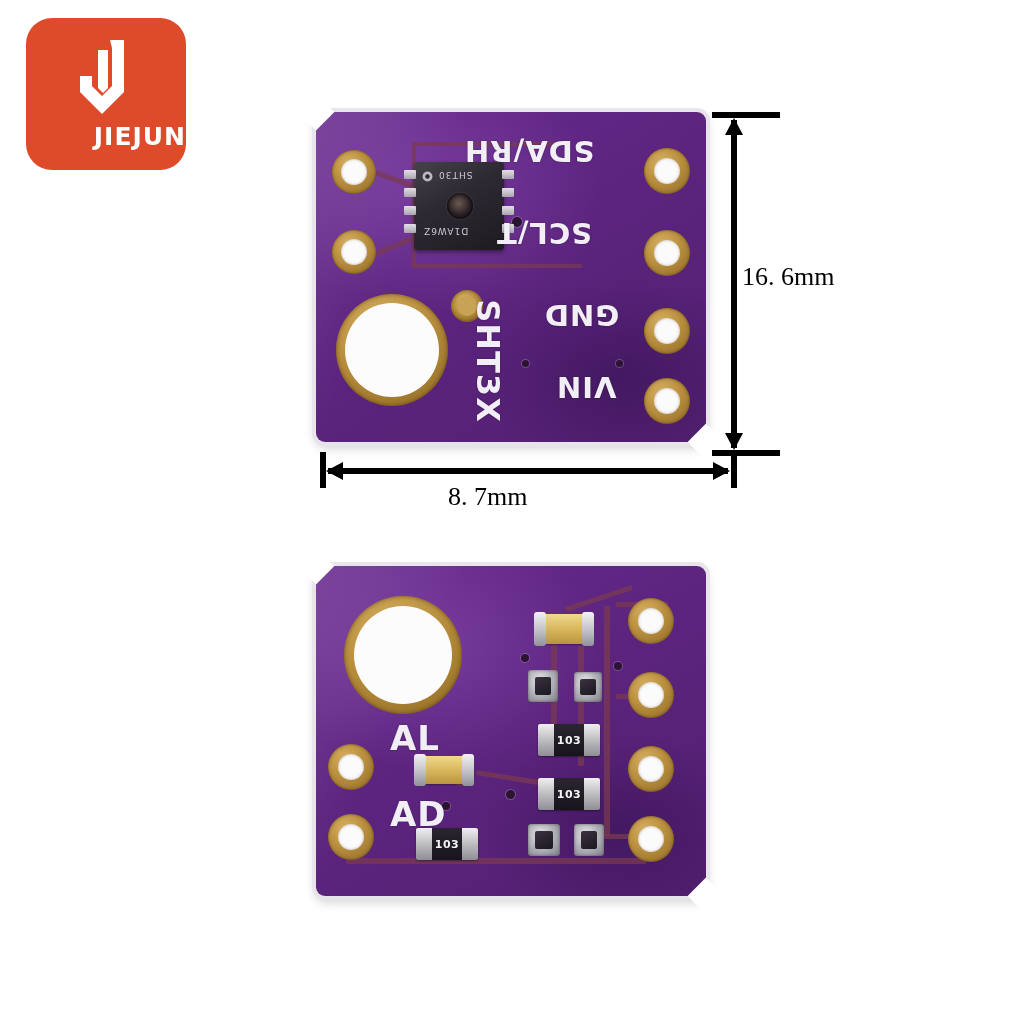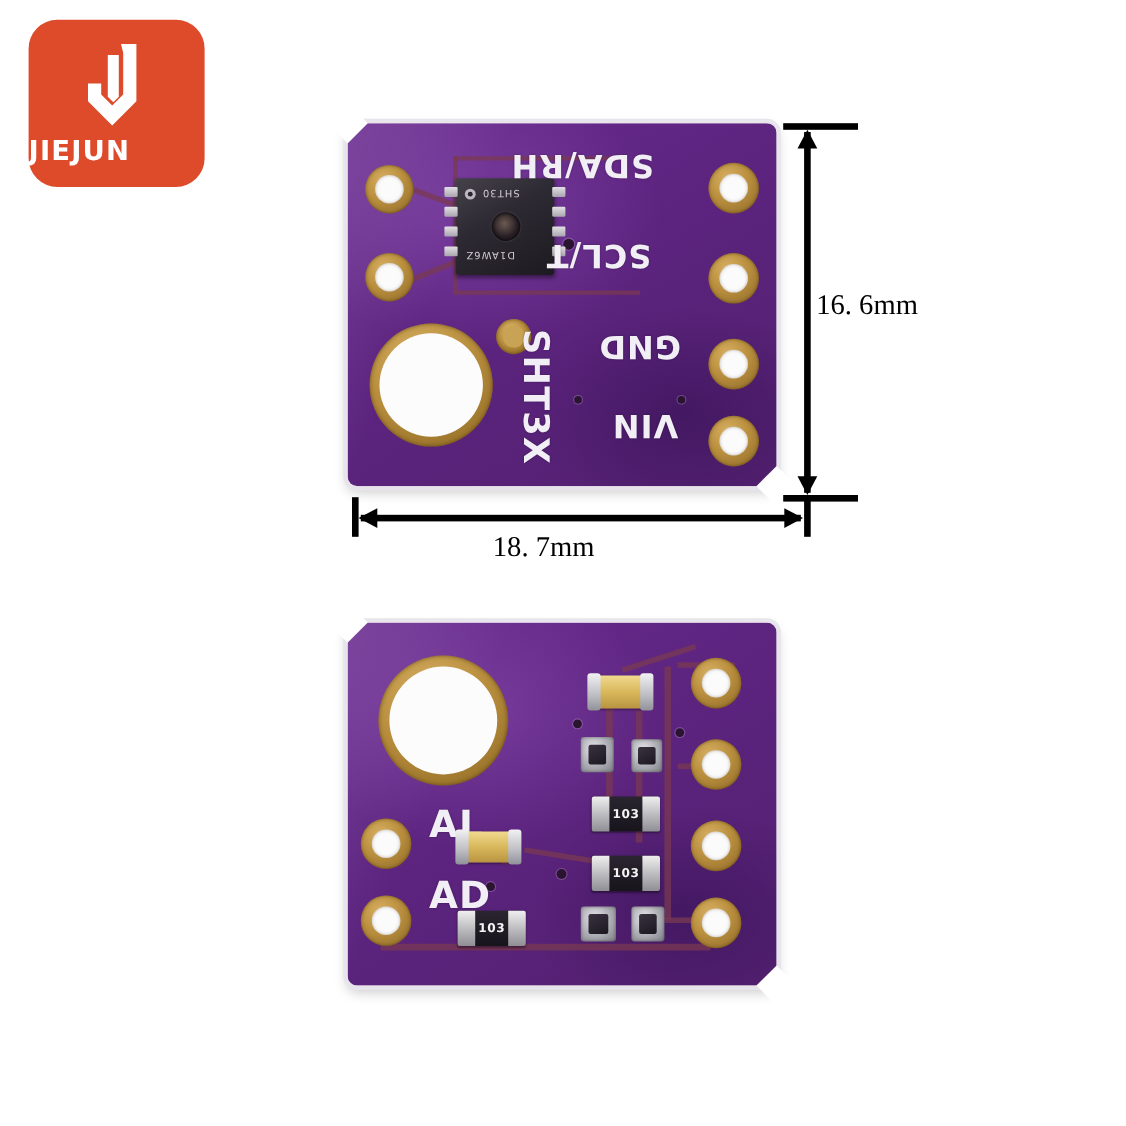--- a/index.html
+++ b/index.html
@@ -3,21 +3,21 @@
 <meta charset="utf-8">
 <style>
   html,body{margin:0;padding:0;background:#ffffff;}
   body{width:1024px;height:1024px;position:relative;overflow:hidden;
        font-family:"Liberation Sans",sans-serif;}
 
   
   #logo{position:absolute;left:26px;top:18px;width:160px;height:152px;
         background:#de4b2b;border-radius:26px;}
   #logo-mark{position:absolute;left:54px;top:22px;width:58px;height:82px;}
-  #logo-word{position:absolute;left:0;top:104px;width:160px;text-align:left;
+  #logo-word{position:absolute;left:0;top:104px;width:160px;text-align:right;
              color:#ffffff;font-size:25px;letter-spacing:1px;font-weight:700;
              font-family:"DejaVu Sans",sans-serif;}
 
   
   .board-wrap{position:absolute;}
   .pcb{position:absolute;left:0;top:0;width:100%;height:100%;
        border-radius:9px;
        background:
          radial-gradient(ellipse 70% 60% at 30% 25%, rgba(150,90,190,.40) 0%, rgba(150,90,190,0) 62%),
          radial-gradient(ellipse 60% 50% at 78% 80%, rgba(40,10,70,.40) 0%, rgba(40,10,70,0) 60%),
@@ -183,21 +183,21 @@
 <div class="dimline" style="left:731px;top:120px;width:6px;height:328px;"></div>
 <div class="arrow up" style="left:725px;top:118px;"></div>
 <div class="arrow down" style="left:725px;top:433px;"></div>
 <div class="dimtext" style="left:742px;top:262px;font-size:26px;">16. 6mm</div>
 
 <div class="dimline" style="left:320px;top:452px;width:6px;height:36px;"></div>
 <div class="dimline" style="left:731px;top:452px;width:6px;height:36px;"></div>
 <div class="dimline" style="left:328px;top:468px;width:400px;height:6px;"></div>
 <div class="arrow left" style="left:326px;top:462px;"></div>
 <div class="arrow right" style="left:713px;top:462px;"></div>
-<div class="dimtext" style="left:448px;top:482px;font-size:26px;">18. 7mm</div>
+<div class="dimtext" style="left:448px;top:482px;font-size:26px;">8. 7mm</div>
 
 <div class="board-wrap" style="left:316px;top:566px;width:390px;height:330px;">
   <div class="pcb"></div>
   <div class="chamfer" style="left:-13px;top:-13px;transform:rotate(45deg);"></div>
   <div class="chamfer" style="right:-13px;bottom:-13px;transform:rotate(45deg);"></div>
 
   <div class="trace" style="left:248px;top:30px;width:70px;height:5px;transform:rotate(-18deg);"></div>
   <div class="trace" style="left:235px;top:72px;width:6px;height:100px;"></div>
   <div class="trace" style="left:262px;top:80px;width:6px;height:120px;"></div>
   <div class="trace" style="left:160px;top:212px;width:100px;height:5px;transform:rotate(9deg);"></div>
@@ -230,21 +230,21 @@
 
   <div class="bighole" style="left:28px;top:30px;width:118px;height:118px;">
     <i style="left:10px;top:10px;width:98px;height:98px;"></i>
     </div>
 
   <div class="via" style="left:205px;top:88px;width:8px;height:8px;"></div>
   <div class="via" style="left:298px;top:96px;width:8px;height:8px;"></div>
   <div class="via" style="left:190px;top:224px;width:9px;height:9px;"></div>
   <div class="via" style="left:126px;top:236px;width:8px;height:8px;"></div>
 
-  <div class="silk" style="left:74px;top:152px;font-size:34px;margin-top:12px;">AL</div>
+  <div class="silk" style="left:74px;top:152px;font-size:34px;">AL</div>
   <div class="silk" style="left:74px;top:228px;font-size:34px;">AD</div>
 
   <div class="cap" style="left:222px;top:48px;width:52px;height:30px;">
     <span class="term l"></span>
     <span class="term r"></span>
     </div>
   <div class="cap" style="left:102px;top:190px;width:52px;height:28px;">
     <span class="term l"></span>
     <span class="term r"></span>
     </div>

